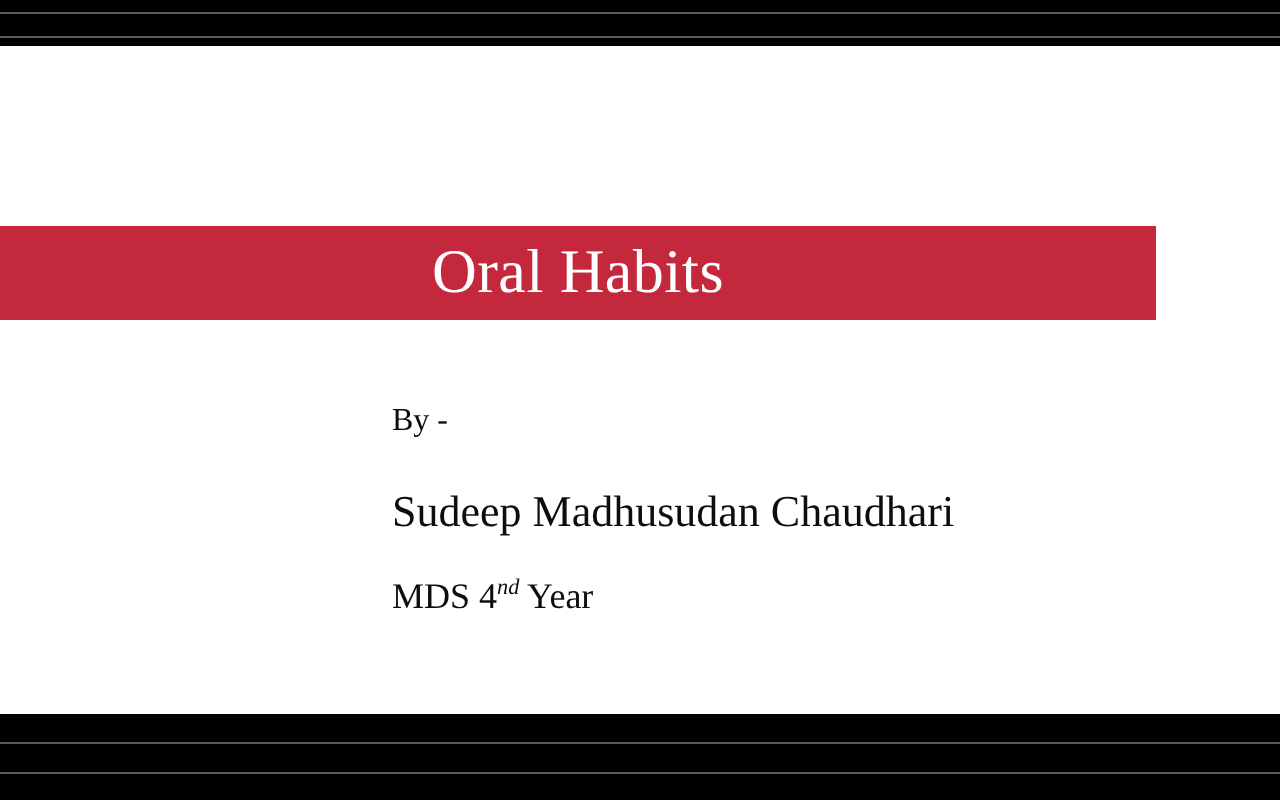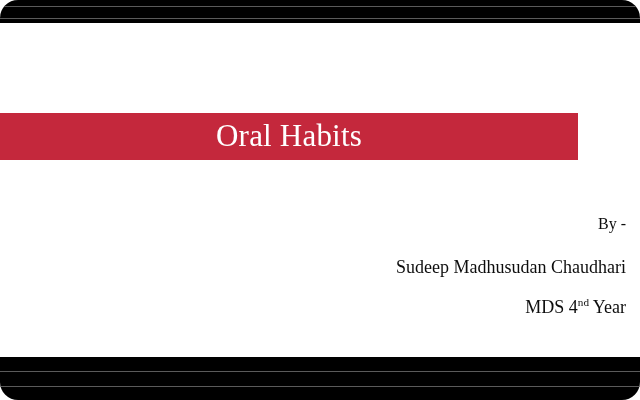--- a/index.html
+++ b/index.html
@@ -9,21 +9,20 @@
     background: #ffffff;
   }
 
   #slide {
     position: relative;
     width: 640px;
     height: 400px;
     background: #ffffff;
     overflow: hidden;
     font-family: "Liberation Serif", "DejaVu Serif", serif;
-    border-radius: 18px;
   }
 
   
   .band {
     position: absolute;
     left: 0;
     width: 640px;
     background: #000000;
   }
 
@@ -73,41 +72,42 @@
     font-weight: normal;
     letter-spacing: 0.2px;
     white-space: nowrap;
     padding-bottom: 3px;
   }
 
   
   .byline-block {
     position: absolute;
     left: 196px;
-    top: 216px;
+    top: 203px;
     width: 430px;
-    text-align: right;
+    text-align: left;
     color: #0d0d0d;
   }
 
   .byline-line {
     font-size: 17px;
     line-height: 1;
     white-space: nowrap;
   }
 
   .line-by      { margin-bottom: 26px; font-size: 16px; }
-  .line-name    { margin-bottom: 22px; font-size: 18px; }
+  .line-name    { margin-bottom: 22px; font-size: 22px; }
   .line-degree  { margin-bottom: 22px; font-size: 18px; }
   .line-dept    { margin-bottom: 0;    font-size: 18px; }
 
   .sup {
     font-size: 0.62em;
     vertical-align: super;
     line-height: 0;
+    font-style: italic;
   }
 </style>
 </head>
 <body>
 
 <div id="slide">
 
   <div class="band band-top"></div>
   <div class="hairline hl-t1"></div>
   <div class="hairline hl-t2"></div>

